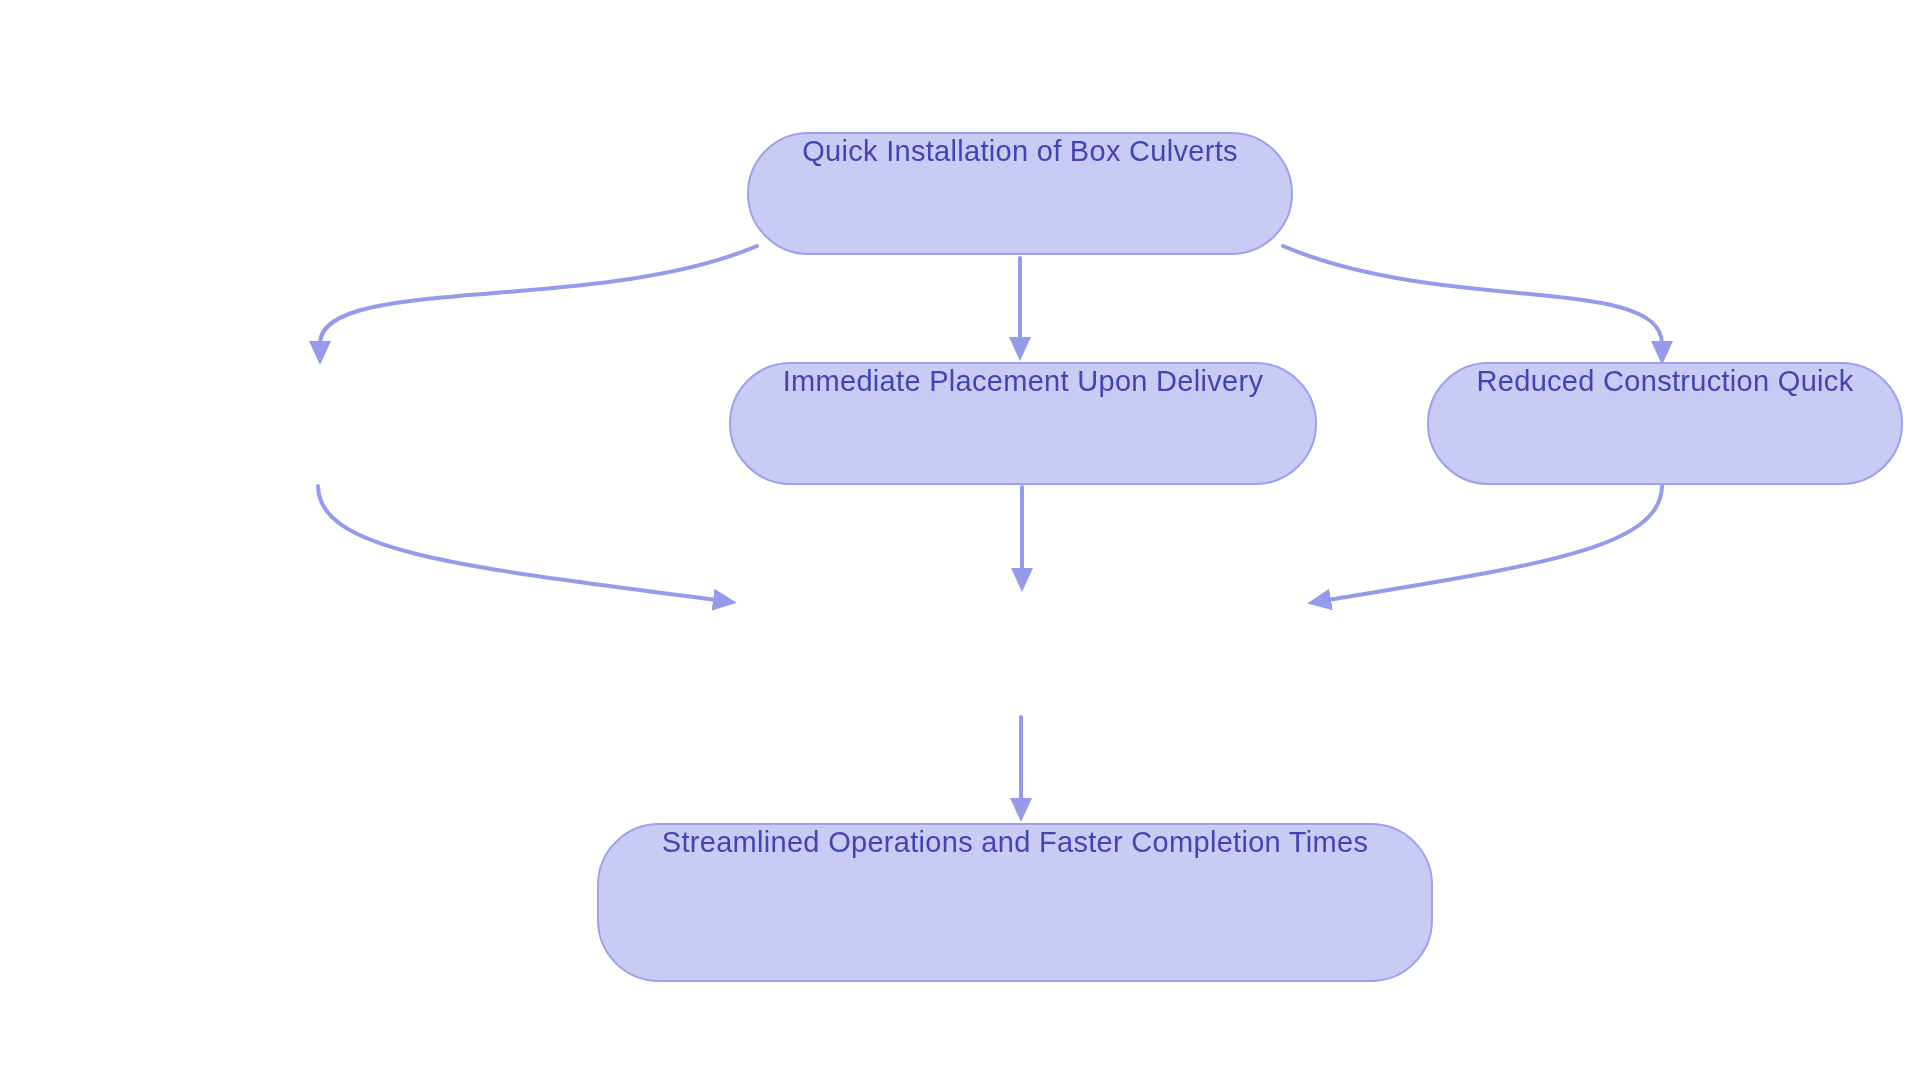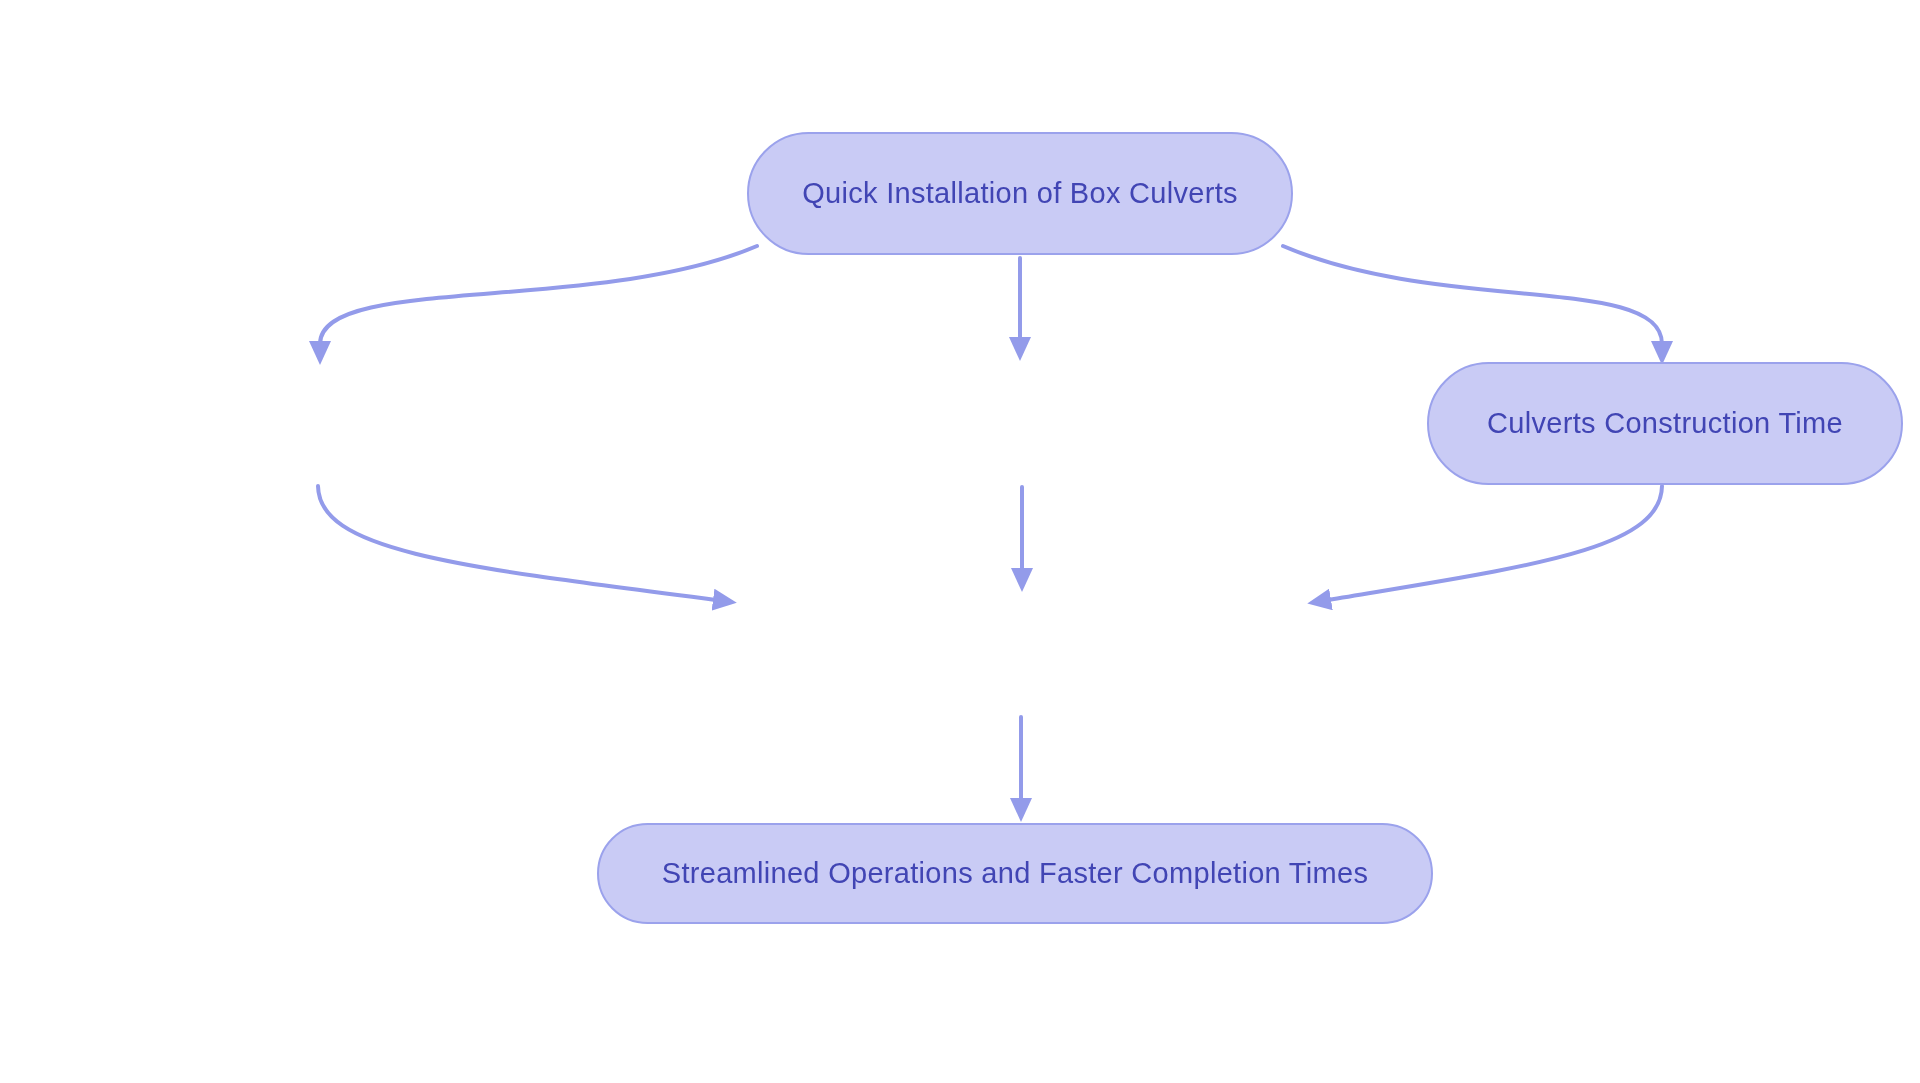--- a/index.html
+++ b/index.html
@@ -29,21 +29,20 @@
     stroke-width: 4;
     stroke-linecap: round;
   }
   .node {
     position: absolute;
     box-sizing: border-box;
     background: var(--fill, #c9cbf5);
     border: 2px solid var(--stroke, #9ba2ec);
     border-radius: 62px;
     display: flex;
-    align-items: center;
     justify-content: center;
     text-align: center;
   }
   .node .label {
     color: var(--text, #4145b4);
     font-size: 29px;
     line-height: 1.2;
     letter-spacing: 0.3px;
     white-space: nowrap;
   }
@@ -65,19 +64,22 @@
         <path d="M 318 486 C 319 550, 450 566, 716 600" class="edge" marker-end="url(#arrowhead)"></path>
         <path d="M 1662 486 C 1661 550, 1530 566, 1328 600" class="edge" marker-end="url(#arrowhead)"></path>
         <path d="M 1022 487 L 1022 571" class="edge" marker-end="url(#arrowhead)"></path>
         <path d="M 1021 717 L 1021 801" class="edge" marker-end="url(#arrowhead)"></path>
       </g>
   </svg>
 
 <div class="node" style="left: 747px; top: 132px; width: 546px; height: 123px;">
       <span class="label">Quick Installation of Box Culverts</span>
     </div>
+    <div class="node" style="left: 729px; top: 362px; width: 588px; height: 123px;">
+      <span class="label">Immediate Placement Upon Delivery</span>
+    </div>
     <div class="node" style="left: 1427px; top: 362px; width: 476px; height: 123px;">
-      <span class="label">Culverts Construction Time</span>
+      <span class="label">Reduced Construction Quick</span>
     </div>
-    <div class="node" style="left: 597px; top: 823px; width: 836px; height: 101px;">
+    <div class="node" style="left: 597px; top: 823px; width: 836px; height: 159px;">
       <span class="label">Streamlined Operations and Faster Completion Times</span>
     </div>
   </div>
 
 </body></html>

